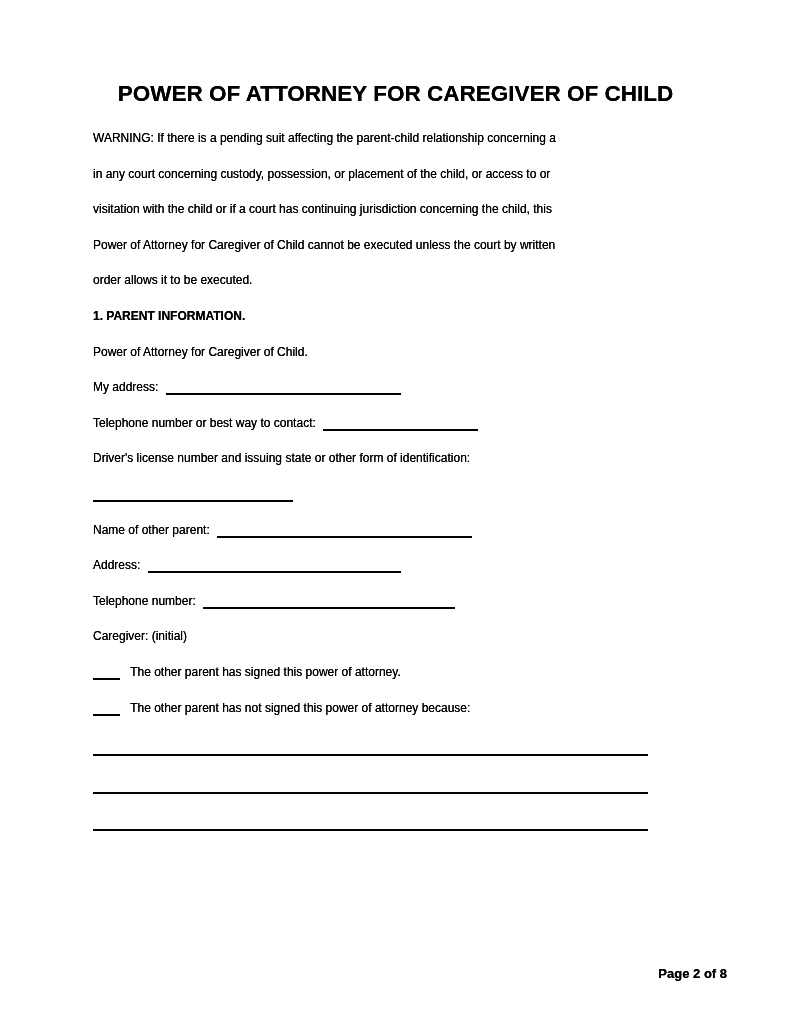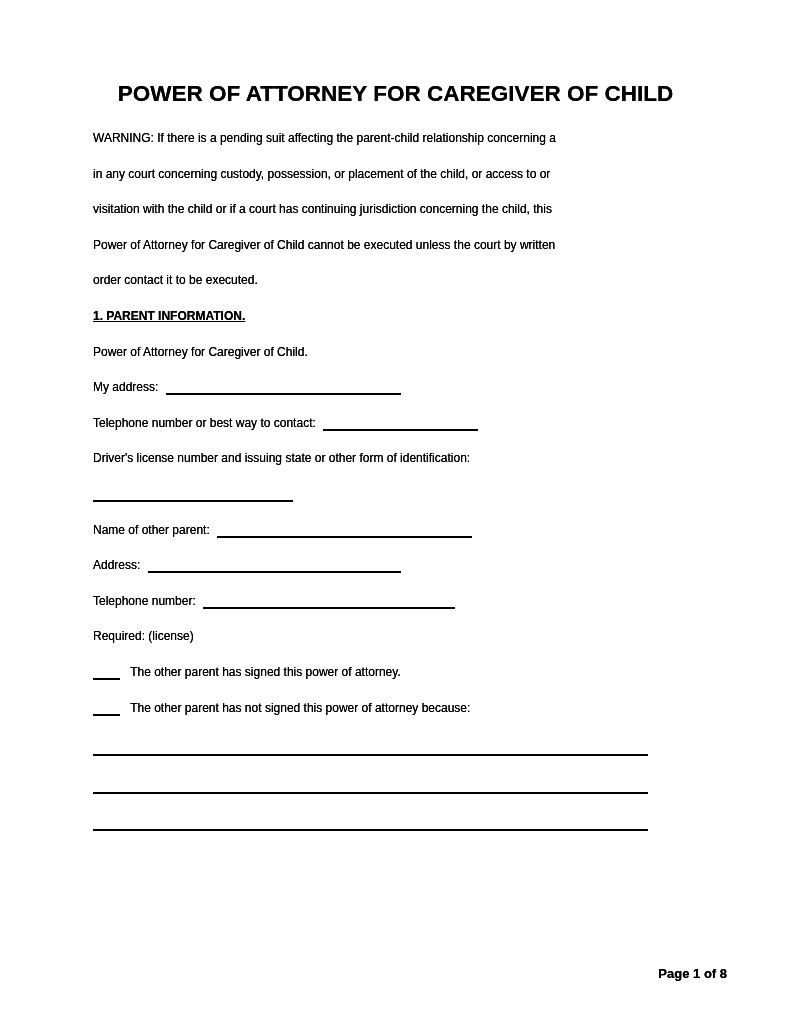--- a/index.html
+++ b/index.html
@@ -21,21 +21,21 @@
     white-space:nowrap;
     text-shadow:0 0 .5px #000;
   }
   .warning{margin-top:15px;}
   .line{
     font-size:12px;
     line-height:35.6px;
     white-space:nowrap;
     text-shadow:0 0 .45px #000;
   }
-  .heading{font-weight:bold;text-decoration:underline;}
+  .heading{font-weight:bold;}
   .fill{
     display:inline-block;
     border-bottom:2px solid #000;
     height:14px;
     vertical-align:-4px;
     margin-left:4px;
   }
   .init{
     display:inline-block;
     border-bottom:2px solid #000;
@@ -66,21 +66,21 @@
 <div class="page">
   <div class="content">
 
     <h1 class="title">POWER OF ATTORNEY FOR CAREGIVER OF CHILD</h1>
 
     <div class="warning">
       <div class="line">WARNING: If there is a pending suit affecting the parent-child relationship concerning a</div>
       <div class="line">in any court concerning custody, possession, or placement of the child, or access to or</div>
       <div class="line">visitation with the child or if a court has continuing jurisdiction concerning the child, this</div>
       <div class="line">Power of Attorney for Caregiver of Child cannot be executed unless the court by written</div>
-      <div class="line">order contact it to be executed.</div>
+      <div class="line">order allows it to be executed.</div>
     </div>
 
     <div class="line heading">1. PARENT INFORMATION.</div>
 
 
     <div class="line">Power of Attorney for Caregiver of Child.</div>
 
     <div class="line">
       <span>My address:</span>
       <span class="fill w235"></span>
@@ -105,32 +105,32 @@
     <div class="line">
       <span>Address:</span>
       <span class="fill w253"></span>
     </div>
 
     <div class="line">
       <span>Telephone number:</span>
       <span class="fill w252"></span>
     </div>
 
-    <div class="line">Required: (license)</div>
+    <div class="line">Caregiver: (initial)</div>
 
     <div class="line">
       <span class="init"></span>
       <span>The other parent has signed this power of attorney.</span>
     </div>
 
     <div class="line">
       <span class="init"></span>
       <span>The other parent has not signed this power of attorney because:</span>
     </div>
 
     <div class="answer-line al-first"></div>
     <div class="answer-line al-next"></div>
     <div class="answer-line al-next"></div>
 
   </div>
 
-  <div class="footer">Page 1 of 8</div>
+  <div class="footer">Page 2 of 8</div>
 </div>
 
 </body></html>

